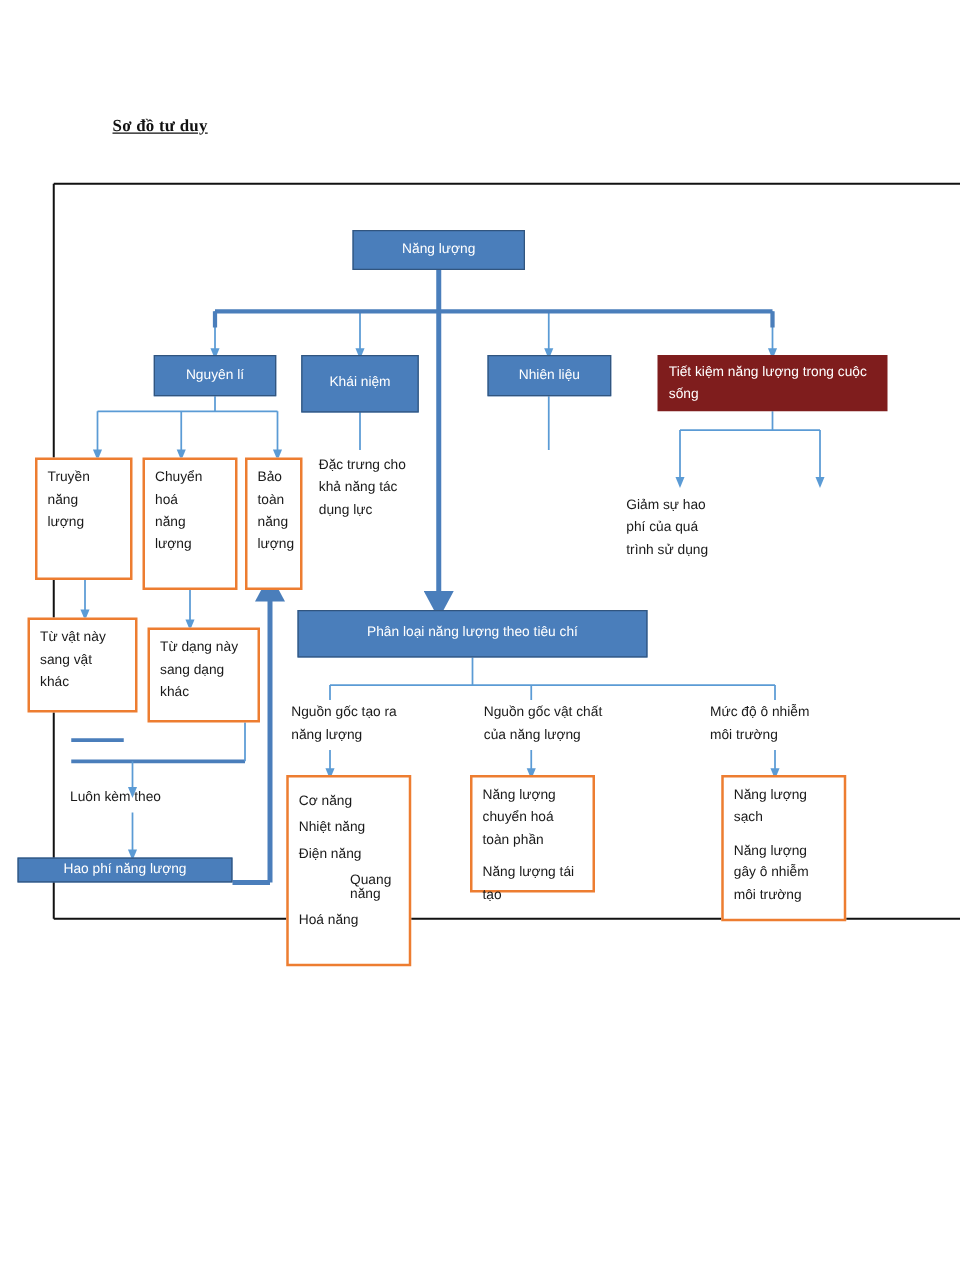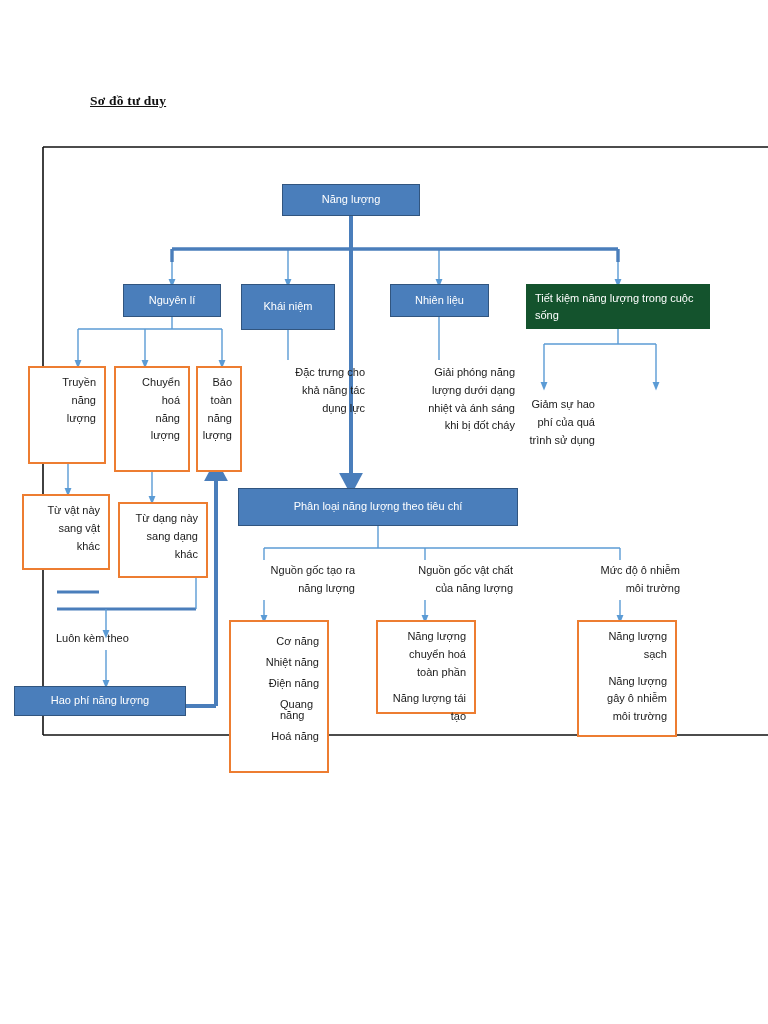--- a/index.html
+++ b/index.html
@@ -49,21 +49,21 @@
   .node.blue {
     background: #4a7ebb;
     border: 1px solid #31557f;
     color: #ffffff;
     font-size: 11px;
     padding: 4px 10px;
     line-height: 1.45;
   }
   .node.blue.center { justify-content: center; }
   .node.lightblue {
-    background: #14532d;
+    background: #7f1d1d;
     border: none;
     color: #ffffff;
     font-size: 11px;
     padding: 6px 9px;
     line-height: 1.5;
     align-items: flex-start;
   }
   .node.orange {
     background: #ffffff;
     border: 2px solid #ed7d31;
@@ -75,21 +75,21 @@
   }
   .node.plain {
     color: #1a1a1a;
     font-size: 11px;
     line-height: 1.62;
     align-items: flex-start;
     background: transparent;
     border: none;
   }
   .node .txt { display: block; width: 100%; }
-  .stack { display: flex; flex-direction: column; width: 100%; align-items: flex-end; }
+  .stack { display: flex; flex-direction: column; width: 100%; }
   .stack .line { display: block; }
   .gap { height: 9px; }
   .clip { overflow: hidden; }
 </style>
 </head>
 <body>
 
 <div id="canvas">
 
   <div class="title">Sơ đồ tư duy</div>
@@ -244,40 +244,32 @@
       <span class="line">Từ dạng này</span>
       <span class="line">sang dạng</span>
       <span class="line">khác</span>
     </span>
   </div>
 
   <div class="node plain" style="left:56px; top:630px; width:140px; height:20px;">
     <span class="txt">Luôn kèm theo</span>
   </div>
 
-  <div class="node blue center" style="left:14px; top:686px; width:172px; height:30px;">
+  <div class="node blue center" style="left:14px; top:686px; width:172px; height:20px;">
     <span class="txt" style="text-align:center;">Hao phí năng lượng</span>
   </div>
 
   <div class="node plain" style="left:255px; top:364px; width:110px; height:60px;">
     <span class="stack">
       <span class="line">Đặc trưng cho</span>
       <span class="line">khả năng tác</span>
       <span class="line">dụng lực</span>
     </span>
   </div>
 
-  <div class="node plain" style="left:391px; top:364px; width:124px; height:80px;">
-    <span class="stack">
-      <span class="line">Giải phóng năng</span>
-      <span class="line">lượng dưới dạng</span>
-      <span class="line">nhiệt và ánh sáng</span>
-      <span class="line">khi bị đốt cháy</span>
-    </span>
-  </div>
 
   <div class="node plain" style="left:501px; top:396px; width:94px; height:62px;">
     <span class="stack">
       <span class="line">Giảm sự hao</span>
       <span class="line">phí của quá</span>
       <span class="line">trình sử dụng</span>
     </span>
   </div>
 
 

